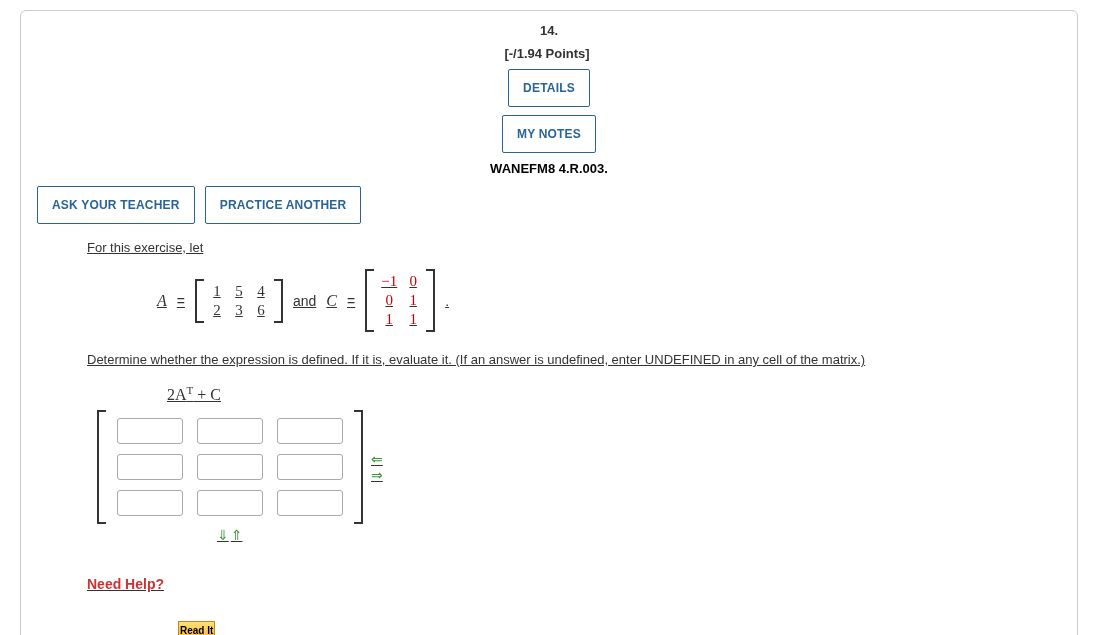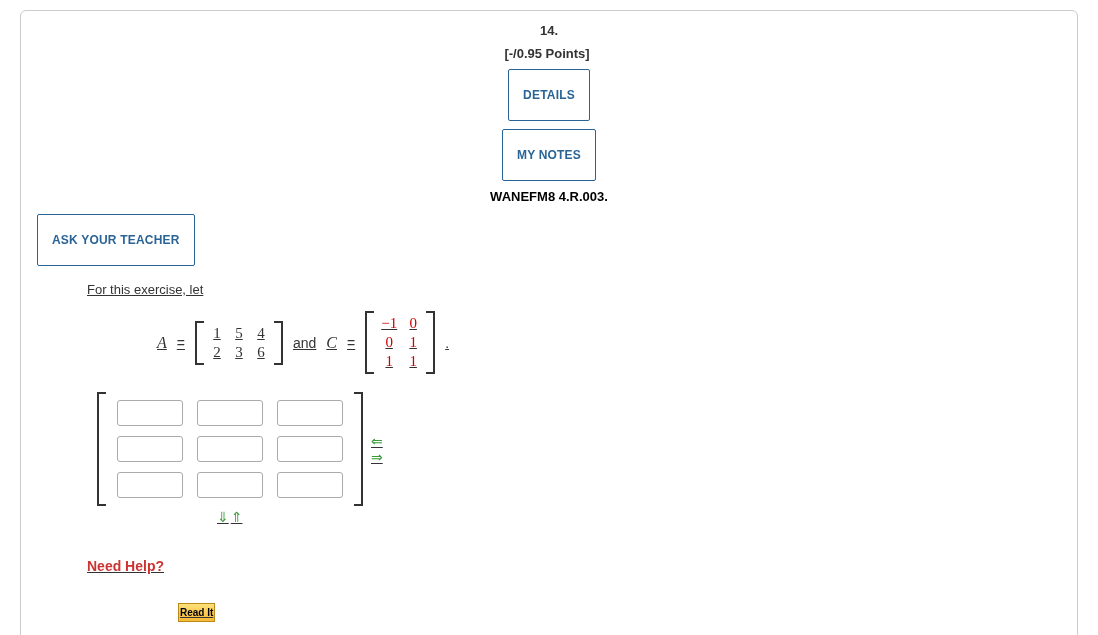--- a/index.html
+++ b/index.html
@@ -29,21 +29,21 @@
   }
   .points {
     font-weight: bold;
     margin-right: 4px;
   }
   .btn {
     display: inline-block;
     border: 1px solid #2a6496;
     color: #2a6496;
     background: #fff;
-    padding: 18px 14px;
+    padding: 11px 14px;
     font-size: 12px;
     font-weight: bold;
     border-radius: 2px;
     cursor: pointer;
     letter-spacing: .2px;
   }
   .ref {
     font-weight: bold;
     margin-left: 0;
     color: #000;
@@ -188,28 +188,29 @@
     cursor: pointer;
   }
 </style>
 </head>
 <body>
 
 <div class="card">
 
   <div class="header-row">
     <span class="qnum">14.</span>
-    <span class="points">[-/0.95 Points]</span>
+    <span class="points">[-/1.94 Points]</span>
     <span class="btn">DETAILS</span>
     <span class="btn">MY NOTES</span>
     <span class="ref">WANEFM8 4.R.003.</span>
   </div>
 
   <div class="second-row">
     <span class="btn">ASK YOUR TEACHER</span>
+    <span class="btn">PRACTICE ANOTHER</span>
   </div>
 
   <div class="content">
 
     <div class="intro">For this exercise, let</div>
 
     <div class="matrix-line">
       <span class="var">A</span>
       <span>=</span>
       <span class="matrix">
@@ -235,21 +236,25 @@
           <span class="mat-cell red">0</span>
           <span class="mat-cell red">1</span>
           <span class="mat-cell red">1</span>
           <span class="mat-cell red">1</span>
         </span>
         <span class="bracket right"></span>
       </span>
       <span>.</span>
     </div>
 
-
+    <div class="prompt">Determine whether the expression is defined. If it is, evaluate it. (If an answer is undefined, enter UNDEFINED in any cell of the matrix.)</div>
+
+    <div class="expr">
+      <span>2A</span><sup>T</sup><span> + C</span>
+    </div>
 
     <div class="answer-wrap">
       <span class="answer-matrix">
         <span class="bracket left"></span>
         <span class="answer-body">
           <input class="cell-input" style="">
           <input class="cell-input" style="">
           <input class="cell-input" style="">
           <input class="cell-input" style="">
           <input class="cell-input" style="">

